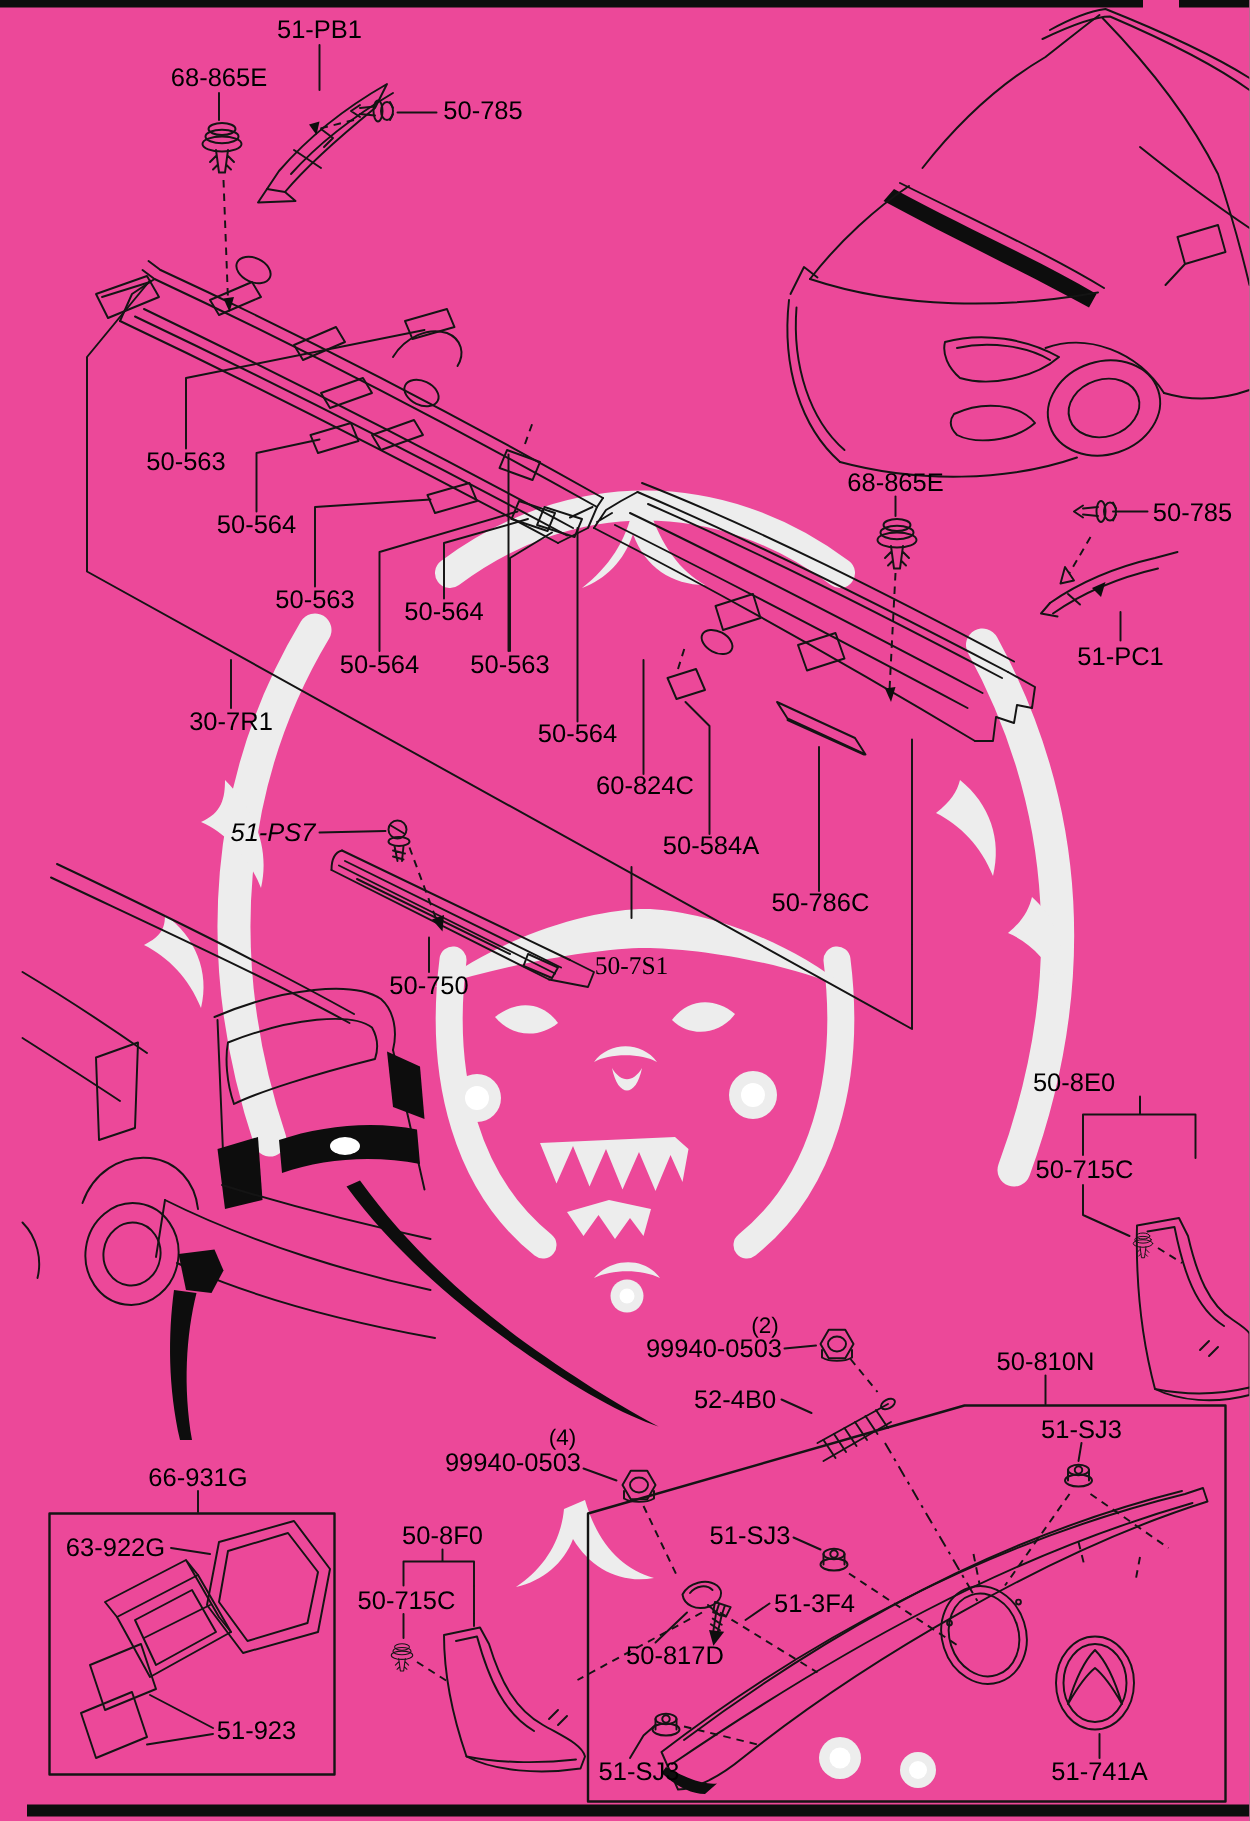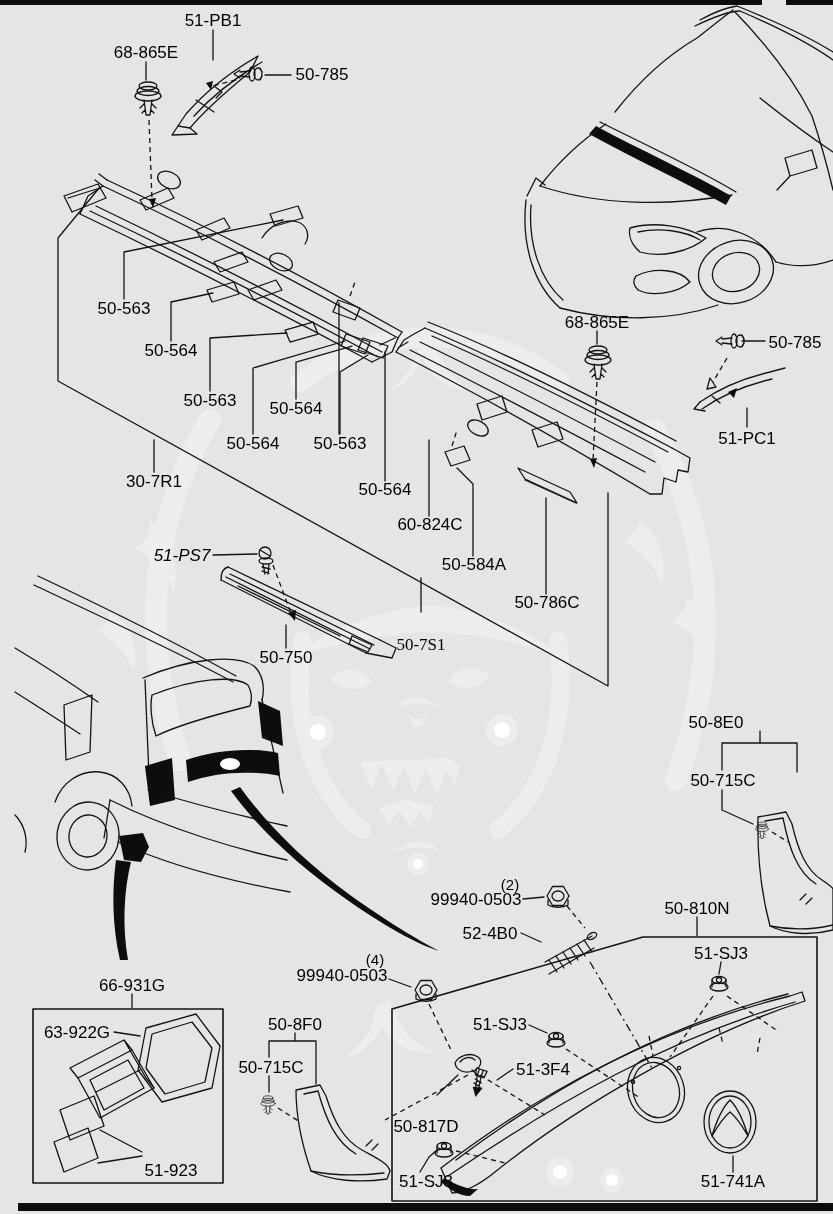--- a/index.html
+++ b/index.html
@@ -1,16 +1,16 @@
 <!DOCTYPE html>
 <html><head>
 <meta charset="utf-8">
 <style>
   html,body{margin:0;padding:0;background:#888;}
-  #page{position:relative;width:833px;height:1214px;background:#e5e5e5;overflow:hidden;
+  #page{position:relative;width:833px;height:1214px;background:#ec4899;overflow:hidden;
         font-family:"Liberation Sans",sans-serif;}
   #art{position:absolute;left:0;top:0;}
   .plabel{position:absolute;transform:translate(-50%,-50%);font-size:17px;color:#000;
           white-space:nowrap;letter-spacing:0;line-height:1;}
   .plabel.qty{font-size:15px;}
   svg .ln{fill:none;stroke:#141414;stroke-width:1.3;stroke-linecap:round;stroke-linejoin:round;}
   svg .ln2{fill:none;stroke:#141414;stroke-width:1.6;stroke-linecap:round;stroke-linejoin:round;}
   svg .dash{fill:none;stroke:#141414;stroke-width:1.3;stroke-dasharray:5 4;}
   svg .dashdot{fill:none;stroke:#141414;stroke-width:1.3;stroke-dasharray:8 4 2 4;}
   svg .blk{fill:#0d0d0d;stroke:none;}
@@ -373,32 +373,32 @@
       <div class="plabel" style="left: 474px; top: 564px;">50-584A</div>
       <div class="plabel" style="left: 547px; top: 602px;">50-786C</div>
       <div class="plabel" style="left: 421px; top: 644px; font-family: Liberation Serif, serif;">50-7S1</div>
       <div class="plabel" style="left: 597px; top: 322px;">68-865E</div>
       <div class="plabel" style="left: 795px; top: 342px;">50-785</div>
       <div class="plabel" style="left: 747px; top: 438px;">51-PC1</div>
       <div class="plabel" style="left: 182px; top: 555px; font-style: italic;">51-PS7</div>
       <div class="plabel" style="left: 286px; top: 657px;">50-750</div>
       <div class="plabel" style="left: 132px; top: 985px;">66-931G</div>
       <div class="plabel" style="left: 77px; top: 1032px;">63-922G</div>
-      <div class="plabel" style="left: 171px; top: 1154px; margin-top: 16px;">51-923</div>
+      <div class="plabel" style="left: 171px; top: 1154px;">51-923</div>
       <div class="plabel qty" style="left: 510px; top: 884px;">(2)</div>
       <div class="plabel" style="left: 476px; top: 899px;">99940-0503</div>
       <div class="plabel" style="left: 490px; top: 933px;">52-4B0</div>
       <div class="plabel qty" style="left: 375px; top: 959px;">(4)</div>
       <div class="plabel" style="left: 342px; top: 975px;">99940-0503</div>
       <div class="plabel" style="left: 295px; top: 1024px;">50-8F0</div>
       <div class="plabel" style="left: 271px; top: 1067px;">50-715C</div>
       <div class="plabel" style="left: 500px; top: 1024px;">51-SJ3</div>
       <div class="plabel" style="left: 716px; top: 722px;">50-8E0</div>
       <div class="plabel" style="left: 723px; top: 780px;">50-715C</div>
       <div class="plabel" style="left: 697px; top: 908px;">50-810N</div>
       <div class="plabel" style="left: 721px; top: 953px;">51-SJ3</div>
       <div class="plabel" style="left: 543px; top: 1069px;">51-3F4</div>
-      <div class="plabel" style="left: 426px; top: 1104px; margin-top: 22px;">50-817D</div>
+      <div class="plabel" style="left: 450px; top: 1104px;">50-817D</div>
       <div class="plabel" style="left: 426px; top: 1181px;">51-SJ3</div>
       <div class="plabel" style="left: 733px; top: 1181px;">51-741A</div>
     </div>
 
 </div>
 
 </body></html>

